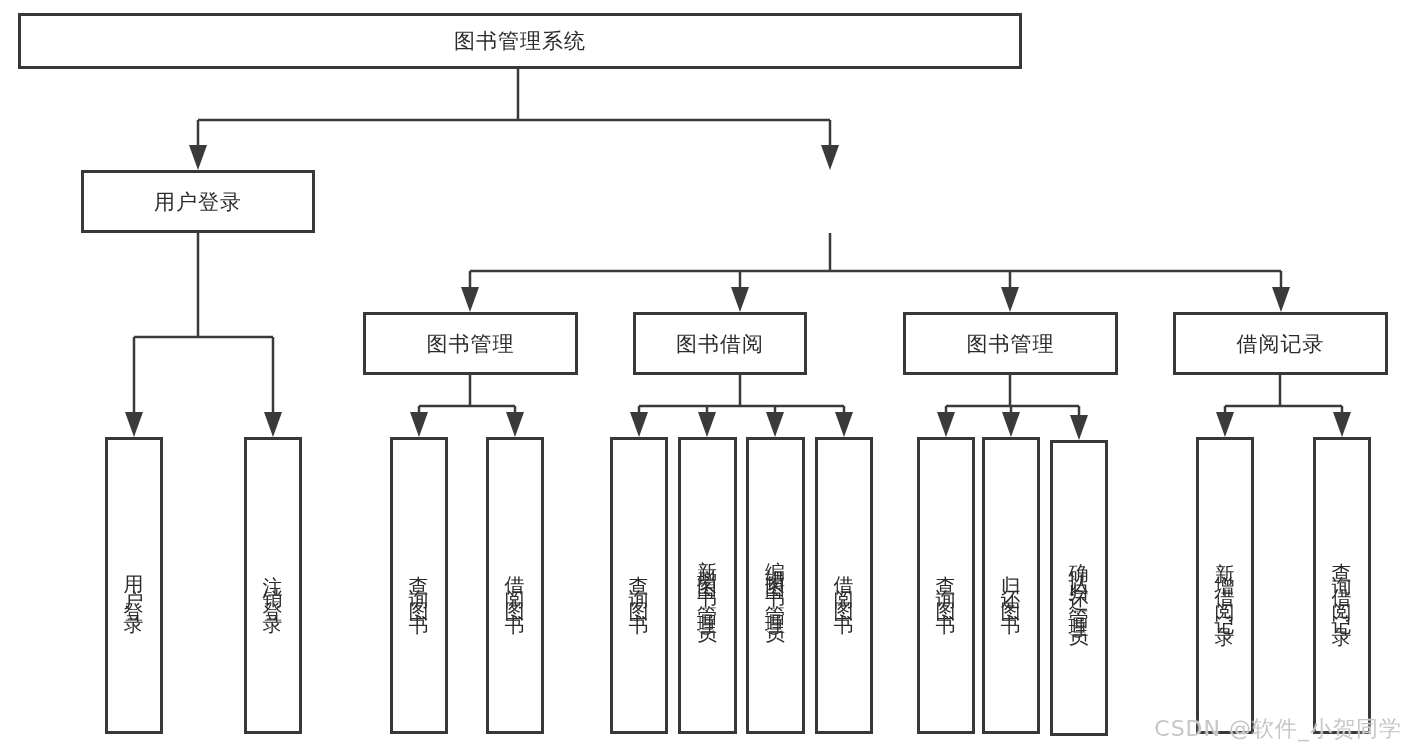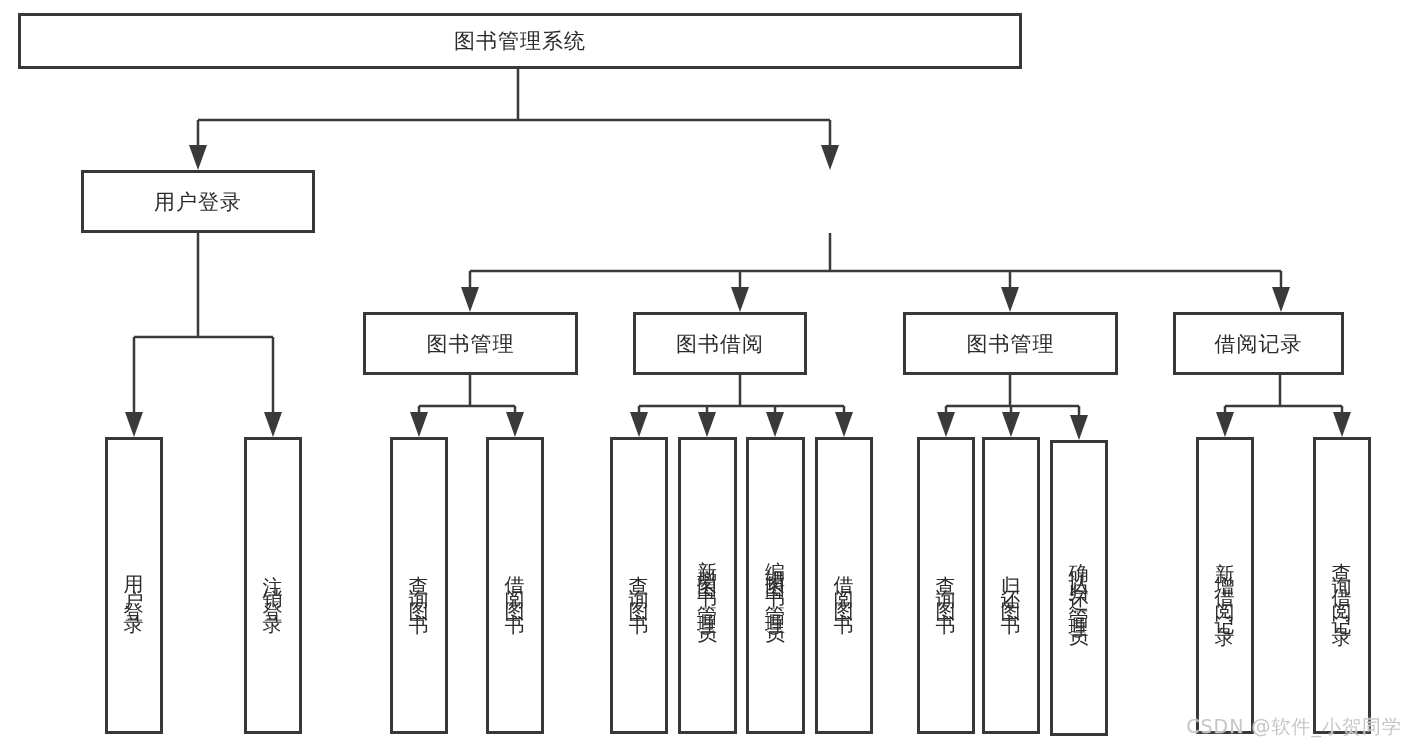--- a/index.html
+++ b/index.html
@@ -39,21 +39,21 @@
     font-size:20px;
     letter-spacing:13px;
     line-height:1;
     white-space:nowrap;
   }
   .vbox .vtext.v-long{letter-spacing:9px;}
   .watermark{
     position:absolute;
     right:3px;top:714px;
     z-index:3;
-    font-size:19px;
+    font-size:22px;
     color:var(--watermark);
     letter-spacing:1px;
     text-shadow:0 0 2px #ffffff;
     white-space:nowrap;
   }
 </style>
 </head>
 <body>
 
 <div class="stage">
@@ -111,21 +111,21 @@
 
   <div class="box hbox" style="left:363px;top:312px;width:215px;height:63px">
     <span>图书管理</span>
   </div>
   <div class="box hbox" style="left:633px;top:312px;width:174px;height:63px">
     <span>图书借阅</span>
   </div>
   <div class="box hbox" style="left:903px;top:312px;width:215px;height:63px">
     <span>图书管理</span>
   </div>
-  <div class="box hbox" style="left:1173px;top:312px;width:171px;height:63px">
+  <div class="box hbox" style="left:1173px;top:312px;width:215px;height:63px">
     <span>借阅记录</span>
   </div>
 
   <div class="box vbox" style="left:105px;top:437px;width:58px;height:297px">
     <span class="vtext">用户登录</span>
   </div>
   <div class="box vbox" style="left:244px;top:437px;width:58px;height:297px">
     <span class="vtext">注销登录</span>
   </div>
 

